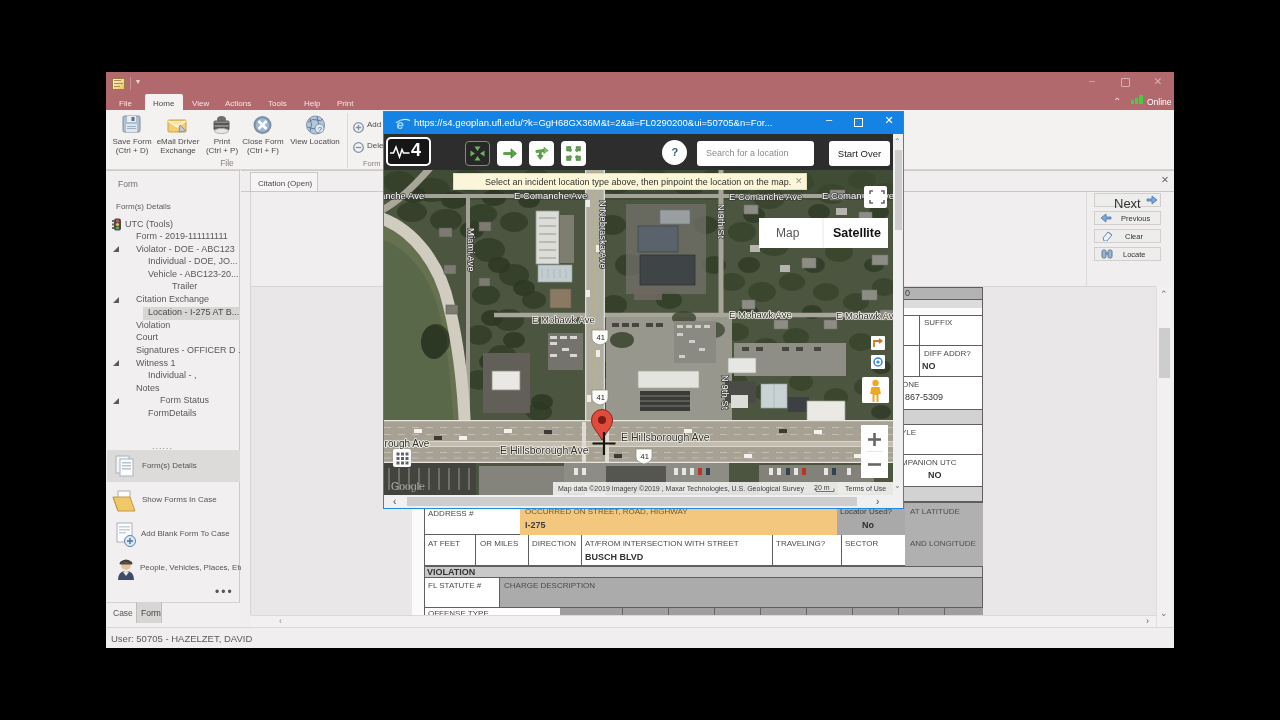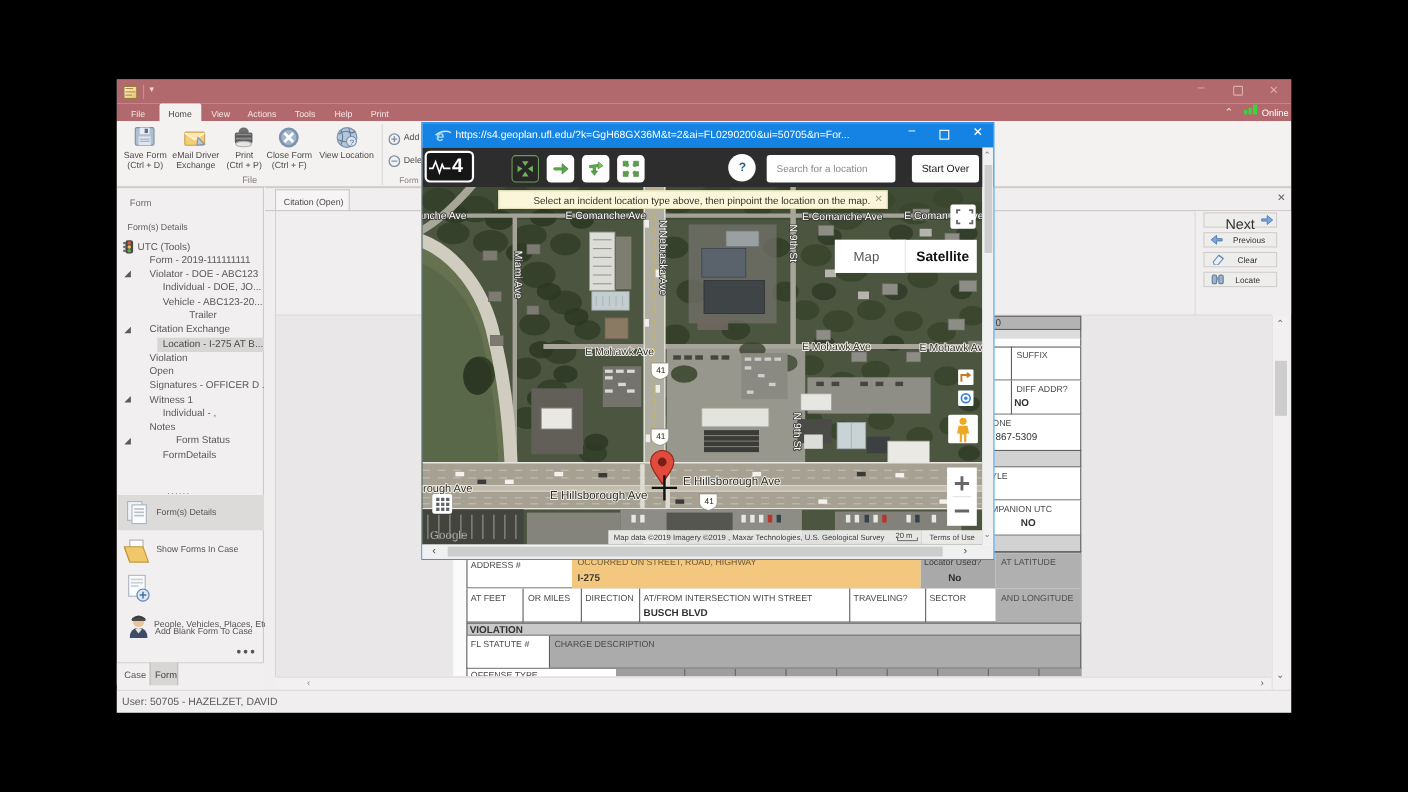--- a/index.html
+++ b/index.html
@@ -168,21 +168,21 @@
         </svg>
 
       <div class="abs" style="left:30px;top:76px;">Citation Exchange</div>
 
       <div class="abs" style="left:37px;top:89px;width:97px;height:13px;background:#d8d5d5;"></div>
 
       <div class="abs" style="left:42px;top:89px;color:#4a4a4a;">Location - I-275 AT B...</div>
 
       <div class="abs" style="left:30px;top:101.5px;">Violation</div>
 
-      <div class="abs" style="left:30px;top:114px;">Open</div>
+      <div class="abs" style="left:30px;top:114px;">Court</div>
 
       <div class="abs" style="left:30px;top:126.5px;">Signatures - OFFICER D ...</div>
 
       <svg class="abs" style="left:7px;top:142px;" width="7" height="7">
           <path d="M6,0 L6,6 L0,6 Z" fill="#5a5a5a"></path>
         </svg>
 
       <div class="abs" style="left:30px;top:139.5px;">Witness 1</div>
 
       <div class="abs" style="left:42px;top:152px;">Individual - ,</div>
@@ -218,21 +218,21 @@
     <div class="abs" style="left:142px;top:495px;font-size:8px;color:#555;">Show Forms In Case</div>
 
     <svg class="abs" style="left:114px;top:522px;" width="24" height="26">
         <rect x="3" y="1" width="15" height="19" fill="#fbfcfd" stroke="#a9b4bf"></rect>
         <rect x="5" y="4" width="11" height="1.5" fill="#c8d0d8"></rect>
         <rect x="5" y="7" width="11" height="1.5" fill="#c8d0d8"></rect>
         <rect x="5" y="10" width="7" height="1.5" fill="#c8d0d8"></rect>
         <circle cx="16" cy="19" r="5.5" fill="#dbe7f3" stroke="#5b82b3"></circle>
         <path d="M16,16 v6 M13,19 h6" stroke="#4a72a4" stroke-width="1.4"></path>
       </svg>
-    <div class="abs" style="left:141px;top:529px;font-size:8px;color:#555;margin-top:40px;">Add Blank Form To Case</div>
+    <div class="abs" style="left:141px;top:529px;font-size:8px;color:#555;">Add Blank Form To Case</div>
 
     <svg class="abs" style="left:114px;top:556px;" width="24" height="25">
         <path d="M4,24 q0,-9 8,-9 q8,0 8,9 Z" fill="#3d4d68"></path>
         <path d="M9,16 l3,4 l3,-4 q-3,-2 -6,0" fill="#e8e4da"></path>
         <circle cx="12" cy="9" r="5" fill="#e8c49a"></circle>
         <path d="M6,8 q6,-3 12,0 l0,-2 q-6,-5 -12,0 Z" fill="#3f3f3f"></path>
         <rect x="5.5" y="6.5" width="13" height="2" rx="1" fill="#4a4a4a"></rect>
       </svg>
     <div class="abs" style="left:140px;top:563px;font-size:8px;color:#555;">People, Vehicles, Places, Etc</div>
 

